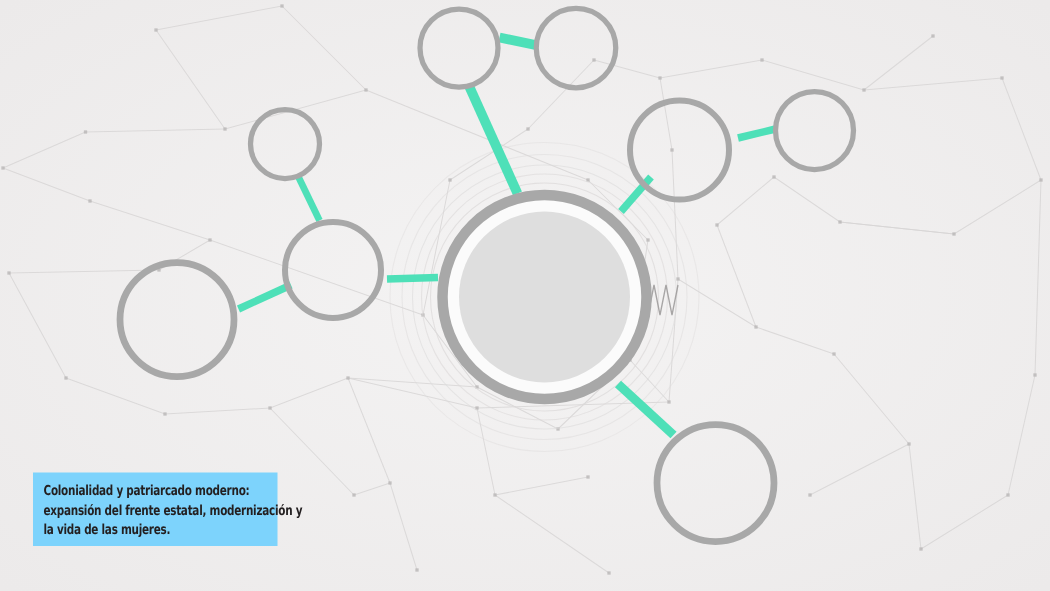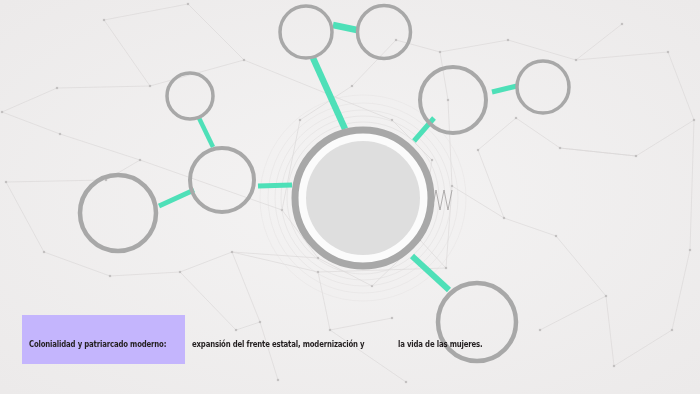--- a/index.html
+++ b/index.html
@@ -23,25 +23,25 @@
     inset: 0;
     width: 700px;
     height: 394px;
   }
   .title-card {
     position: absolute;
     left: 22px;
     top: 315px;
     width: 163px;
     height: 49px;
-    background: #c4b5fd;
+    background: #7dd3fc;
     box-sizing: border-box;
-    padding: 22px 7px 5px 7px;
+    padding: 6px 7px 5px 7px;
     display: flex;
-    flex-direction: row;
+    flex-direction: column;
     justify-content: flex-start;
   }
   .title-card .line {
     font-family: "DejaVu Sans Condensed", "Liberation Sans Narrow", "Liberation Sans", sans-serif;
     font-size: 9.2px;
     line-height: 13px;
     color: #231f20;
     font-weight: 700;
     letter-spacing: -0.2px;
     white-space: nowrap;

